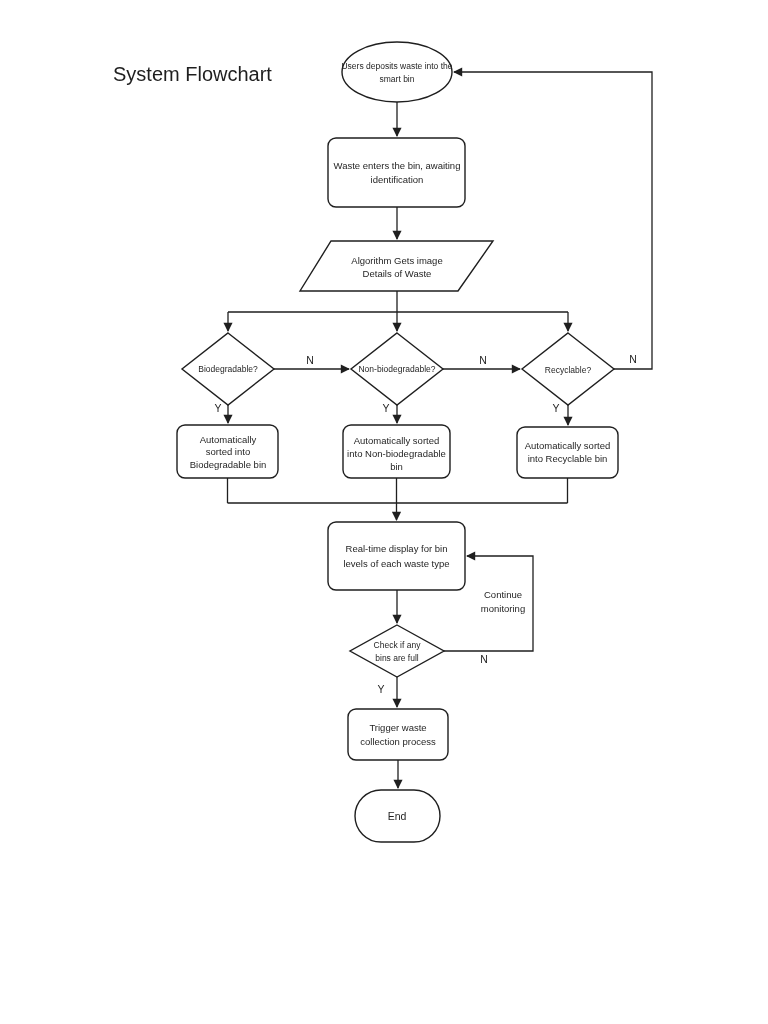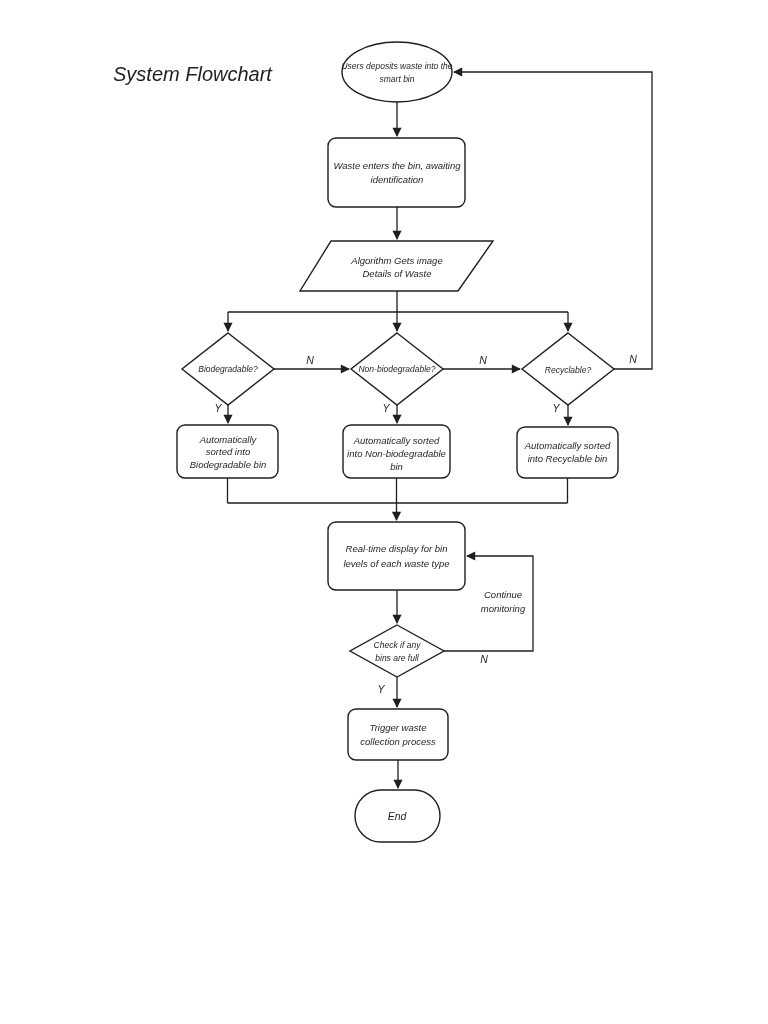--- a/index.html
+++ b/index.html
@@ -9,21 +9,20 @@
     width: 768px;
     height: 1024px;
     font-family: "Liberation Sans", sans-serif;
   }
   .page {
     position: relative;
     width: 768px;
     height: 1024px;
     background: #ffffff;
     overflow: hidden;
-    font-style: italic;
   }
   svg { display: block; }
   svg text {
     font-family: "Liberation Sans", sans-serif;
     fill: #1f1f1f;
   }
   .node-shape { fill: #ffffff; stroke: #1f1f1f; stroke-width: 1.4; }
   .edge { fill: none; stroke: #1f1f1f; stroke-width: 1.3; }
   .node-text { font-size: 9.5px; text-anchor: middle; }
   .node-text-sm { font-size: 8.5px; text-anchor: middle; }

